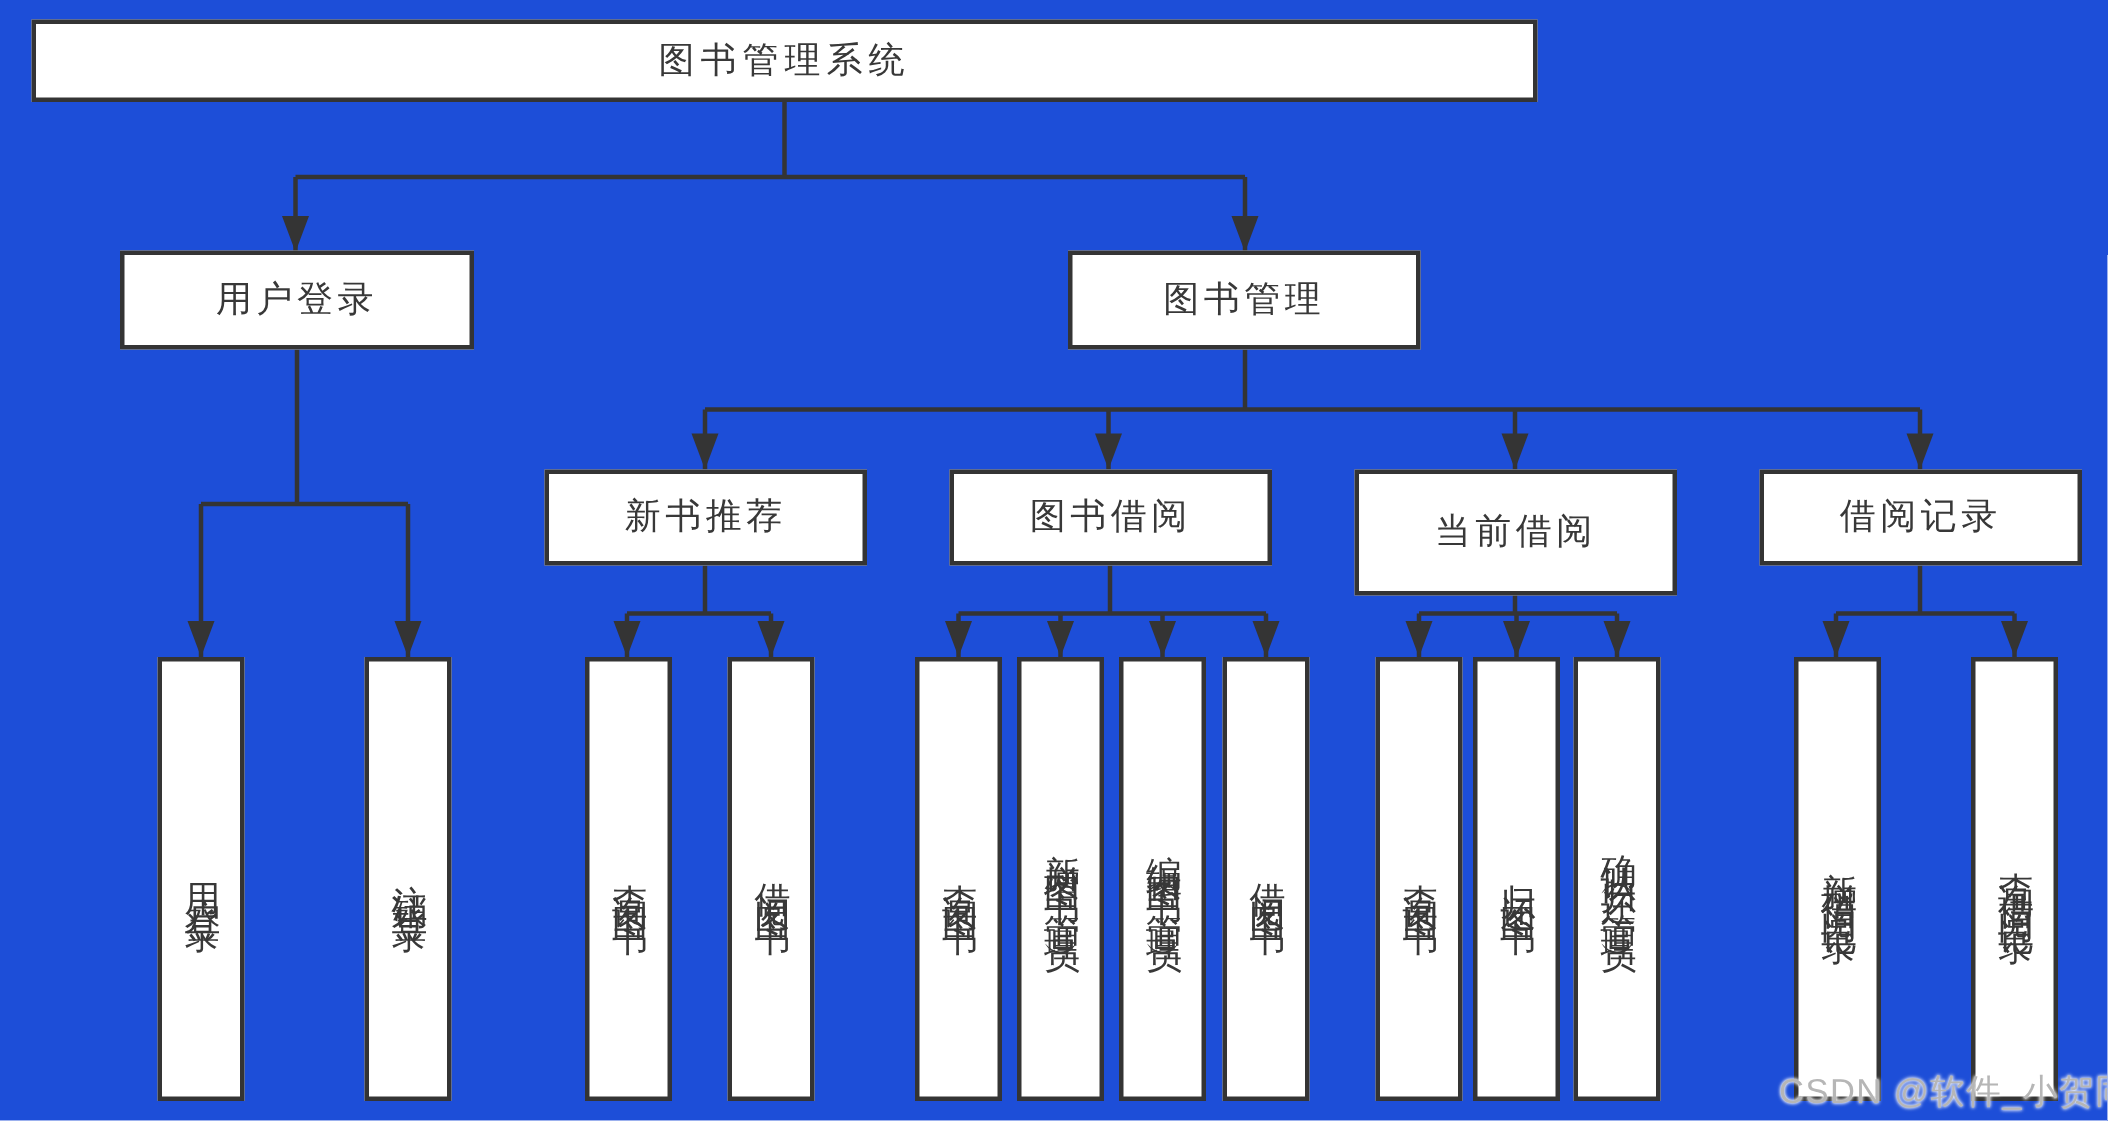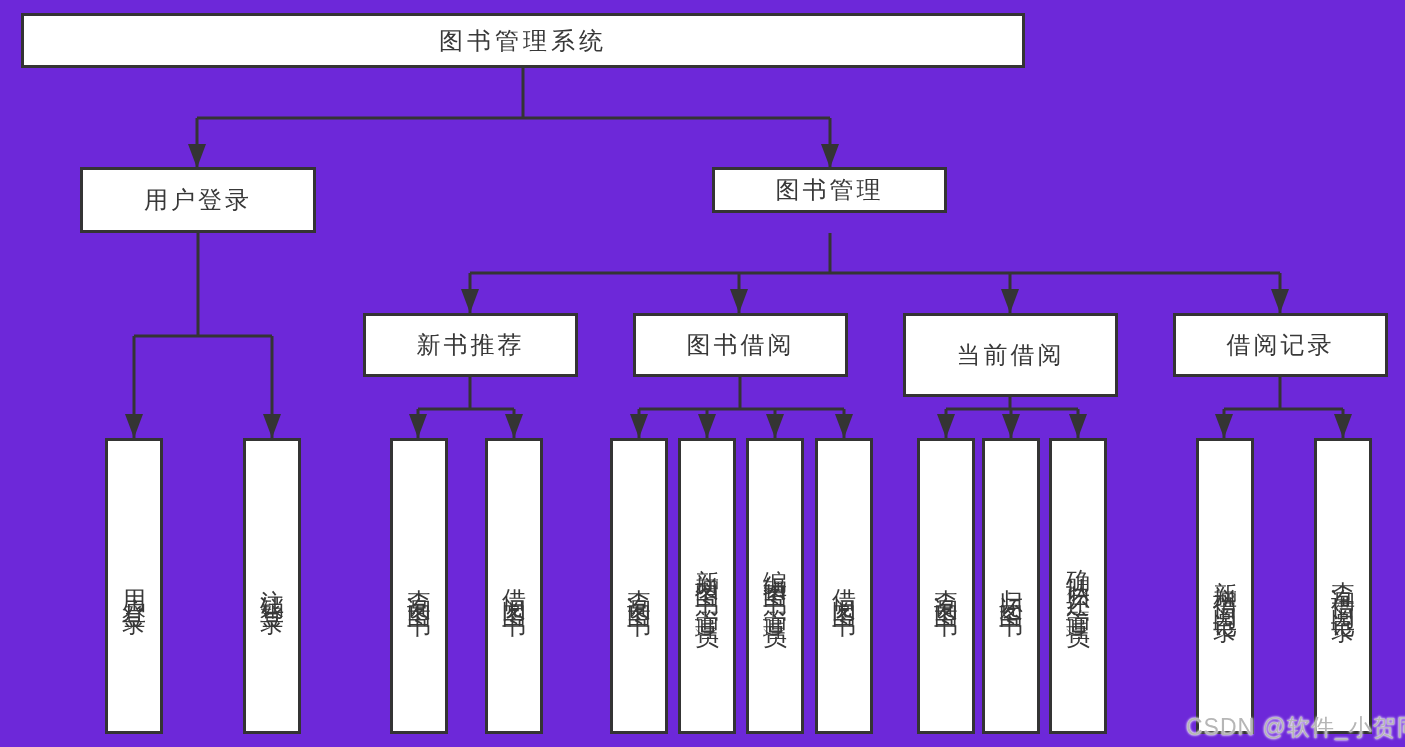--- a/index.html
+++ b/index.html
@@ -5,21 +5,21 @@
   html, body {
     margin: 0;
     padding: 0;
     background: #ffffff;
     font-family: "Liberation Sans", "DejaVu Sans", sans-serif;
   }
   .canvas {
     position: relative;
     width: 1405px;
     height: 747px;
-    background: #6d28d9;
+    background: #1d4ed8;
     overflow: hidden;
   }
   .connectors {
     position: absolute;
     left: 0;
     top: 0;
     width: 1405px;
     height: 747px;
   }
   .node {
@@ -104,21 +104,21 @@
     </g>
   </svg>
 
   <div class="node hnode root" style="left:21px;top:13px;width:1004px;height:55px">
     <span>图书管理系统</span>
   </div>
 
   <div class="node hnode" style="left:80px;top:167px;width:236px;height:66px">
     <span>用户登录</span>
   </div>
-  <div class="node hnode" style="left:712px;top:167px;width:235px;height:46px">
+  <div class="node hnode" style="left:712px;top:167px;width:235px;height:66px">
     <span>图书管理</span>
   </div>
 
   <div class="node hnode" style="left:363px;top:313px;width:215px;height:64px">
     <span>新书推荐</span>
   </div>
   <div class="node hnode" style="left:633px;top:313px;width:215px;height:64px">
     <span>图书借阅</span>
   </div>
   <div class="node hnode" style="left:903px;top:313px;width:215px;height:84px">

